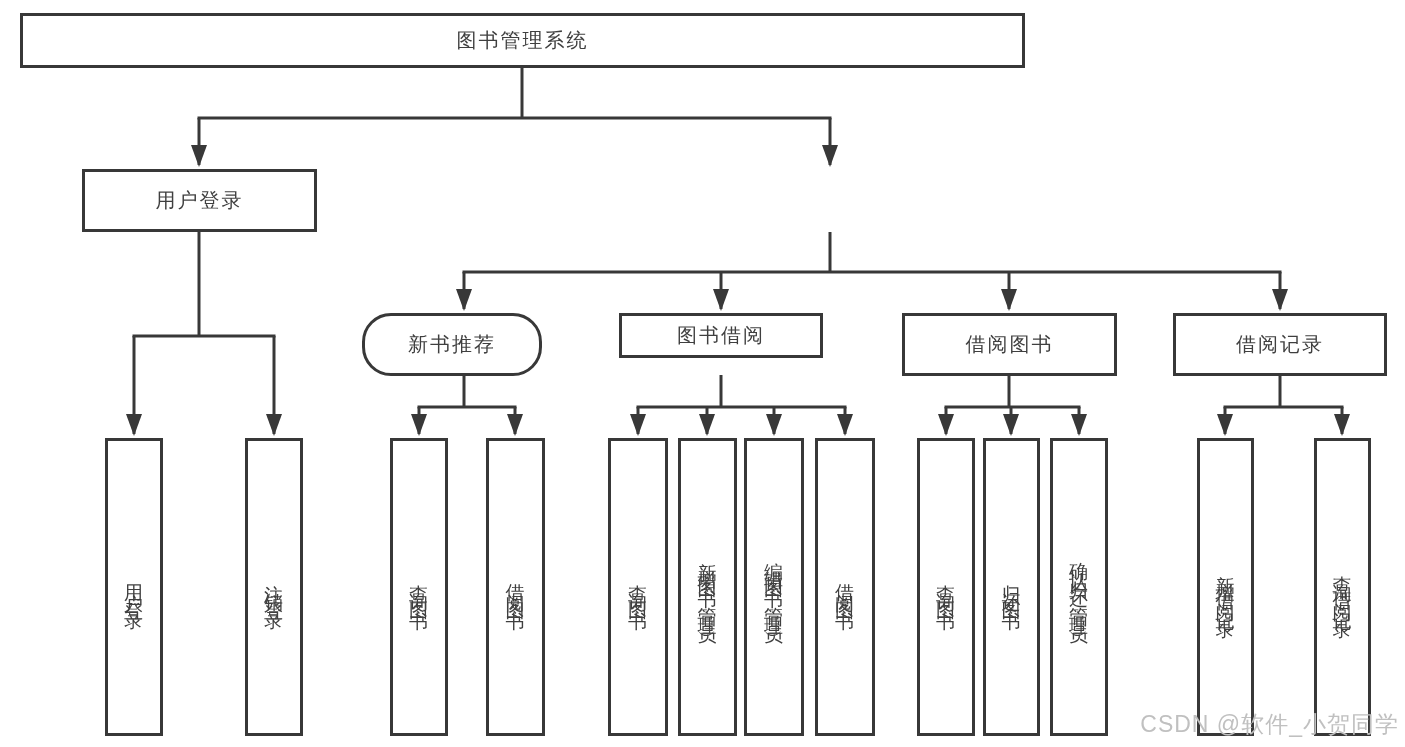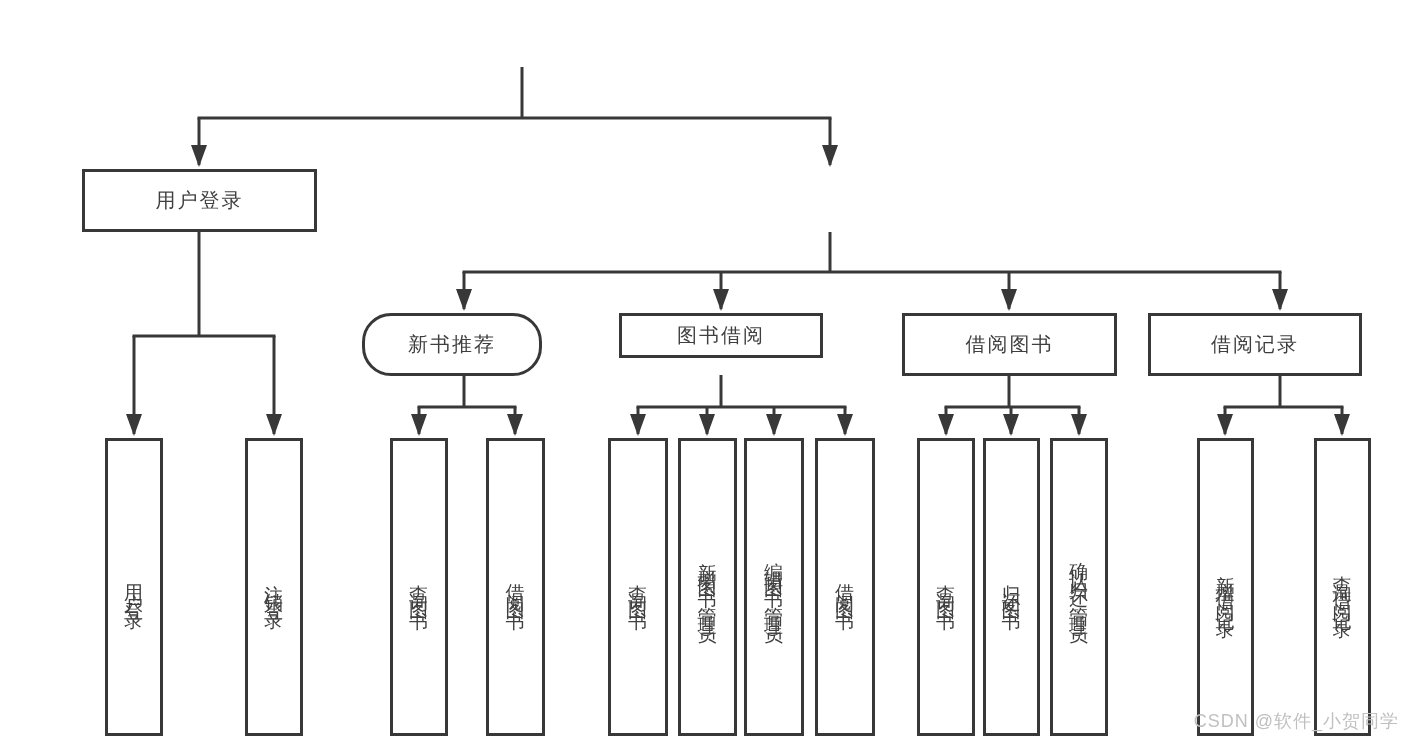--- a/index.html
+++ b/index.html
@@ -32,39 +32,39 @@
     white-space:normal;
     line-height:1;
   }
   
   #n-root          {left:20px;  top:13px;  width:1005px;height:55px;}
   #n-user-login    {left:82px;  top:169px; width:235px; height:63px;}
   #n-book-mgmt     {left:713px; top:169px; width:234px; height:64px;}
   #n-new-book      {left:362px; top:313px; width:180px; height:63px;border-radius:29px;}
   #n-book-borrow   {left:619px; top:313px; width:204px; height:45px;}
   #n-current-borrow{left:902px; top:313px; width:215px; height:63px;}
-  #n-borrow-record {left:1148px;top:313px; width:214px; height:63px;}
+  #n-borrow-record {left:1173px;top:313px; width:214px; height:63px;}
   
   .v{top:438px;height:298px;}
   #l1 {left:105px; width:58px;}
   #l2 {left:245px; width:58px;}
   #l3 {left:390px; width:58px;}
   #l4 {left:486px; width:59px;}
   #l5 {left:608px; width:60px;}
   #l6 {left:678px; width:59px;}
   #l7 {left:744px; width:60px;}
   #l8 {left:815px; width:60px;}
   #l9 {left:917px; width:58px;}
   #l10{left:983px; width:57px;}
   #l11{left:1050px;width:58px;}
   #l12{left:1197px;width:57px;}
   #l13{left:1314px;width:57px;}
   #watermark{
     position:absolute;right:6px;top:709px;
-    font-size:18px;color:#c0c0c0;letter-spacing:1px;
+    font-size:23px;color:#c0c0c0;letter-spacing:1px;
     white-space:nowrap;
   }
 </style>
 </head>
 <body>
 
 <div id="stage">
 
   <svg id="wires" viewBox="0 0 1405 747" xmlns="http://www.w3.org/2000/svg">
     <defs>
@@ -104,20 +104,23 @@
       <path class="wire" marker-end="url(#arr)" d="M774,407 V434"></path>
       <path class="wire" marker-end="url(#arr)" d="M845,407 V434"></path>
       <path class="wire" marker-end="url(#arr)" d="M946,407 V434"></path>
       <path class="wire" marker-end="url(#arr)" d="M1011,407 V434"></path>
       <path class="wire" marker-end="url(#arr)" d="M1079,407 V434"></path>
       <path class="wire" marker-end="url(#arr)" d="M1225,407 V434"></path>
       <path class="wire" marker-end="url(#arr)" d="M1342,407 V434"></path>
     </g>
   </svg>
 
+  <div class="box" id="n-root">
+    <span class="label">图书管理系统</span>
+  </div>
 
   <div class="box" id="n-user-login">
     <span class="label">用户登录</span>
   </div>
 
   <div class="box" id="n-new-book">
     <span class="label">新书推荐</span>
   </div>
   <div class="box" id="n-book-borrow">
     <span class="label">图书借阅</span>

